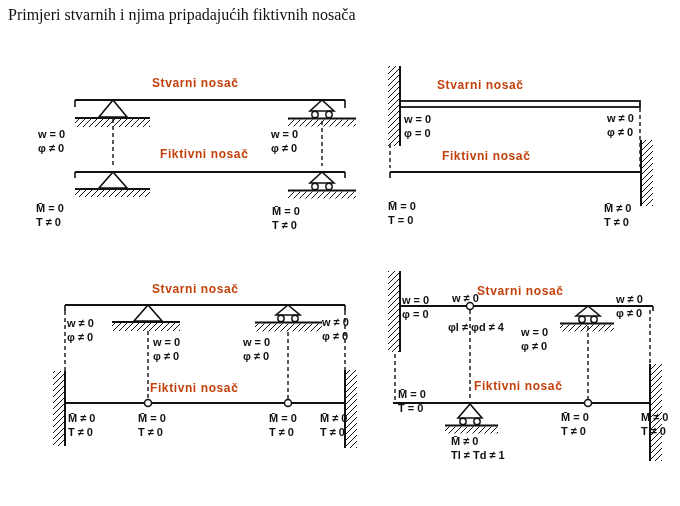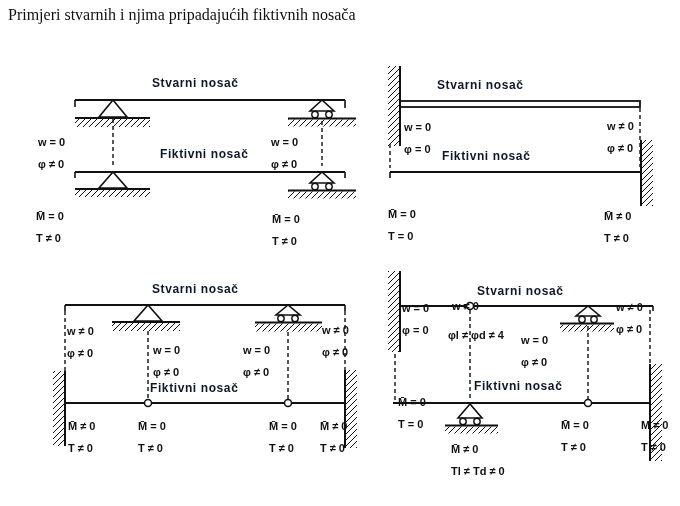--- a/index.html
+++ b/index.html
@@ -1,22 +1,22 @@
 <!DOCTYPE html>
 <html><head>
 <meta charset="utf-8">
 <style>
   html,body{margin:0;padding:0;background:#fff;}
   .page{position:relative;width:680px;height:506px;background:#ffffff;overflow:hidden;
         font-family:"Liberation Sans",sans-serif;color:#111;padding-left:21px;}
   .title{position:absolute;left:8px;top:6px;font:16px "Liberation Serif",serif;color:#111;}
   .diagram-svg{position:absolute;left:0;top:0;}
-  .sec{position:absolute;font:bold 12px "Liberation Sans",sans-serif;letter-spacing:.6px;color:#0f172a;white-space:nowrap;}
+  .sec{position:absolute;font:bold 12px "Liberation Sans",sans-serif;letter-spacing:.6px;color:#c2410c;white-space:nowrap;}
   .ann{position:absolute;font:bold 11px "Liberation Sans",sans-serif;line-height:14px;color:#111;white-space:nowrap;}
-  .ann span{display:block;margin-top:8px;}
+  .ann span{display:block;}
 </style>
 </head>
 <body>
 
 <div class="page">
 
   <div class="title">Primjeri stvarnih i njima pripadajućih fiktivnih nosača</div>
 
   <svg class="diagram-svg" width="680" height="506" viewBox="0 0 680 506">
     <defs>
@@ -217,21 +217,21 @@
   <div class="ann" style="left:616px;top:292px">
     <span>w ≠ 0</span>
     <span>φ ≠ 0</span>
   </div>
   <div class="ann" style="left:398px;top:387px">
     <span>M̄ = 0</span>
     <span>T = 0</span>
   </div>
   <div class="ann" style="left:451px;top:434px">
     <span>M̄ ≠ 0</span>
-    <span>Tl ≠ Td ≠ 0</span>
+    <span>Tl ≠ Td ≠ 1</span>
   </div>
   <div class="ann" style="left:561px;top:410px">
     <span>M̄ = 0</span>
     <span>T ≠ 0</span>
   </div>
   <div class="ann" style="left:641px;top:410px">
     <span>M ≠ 0</span>
     <span>T ≠ 0</span>
   </div>
 

